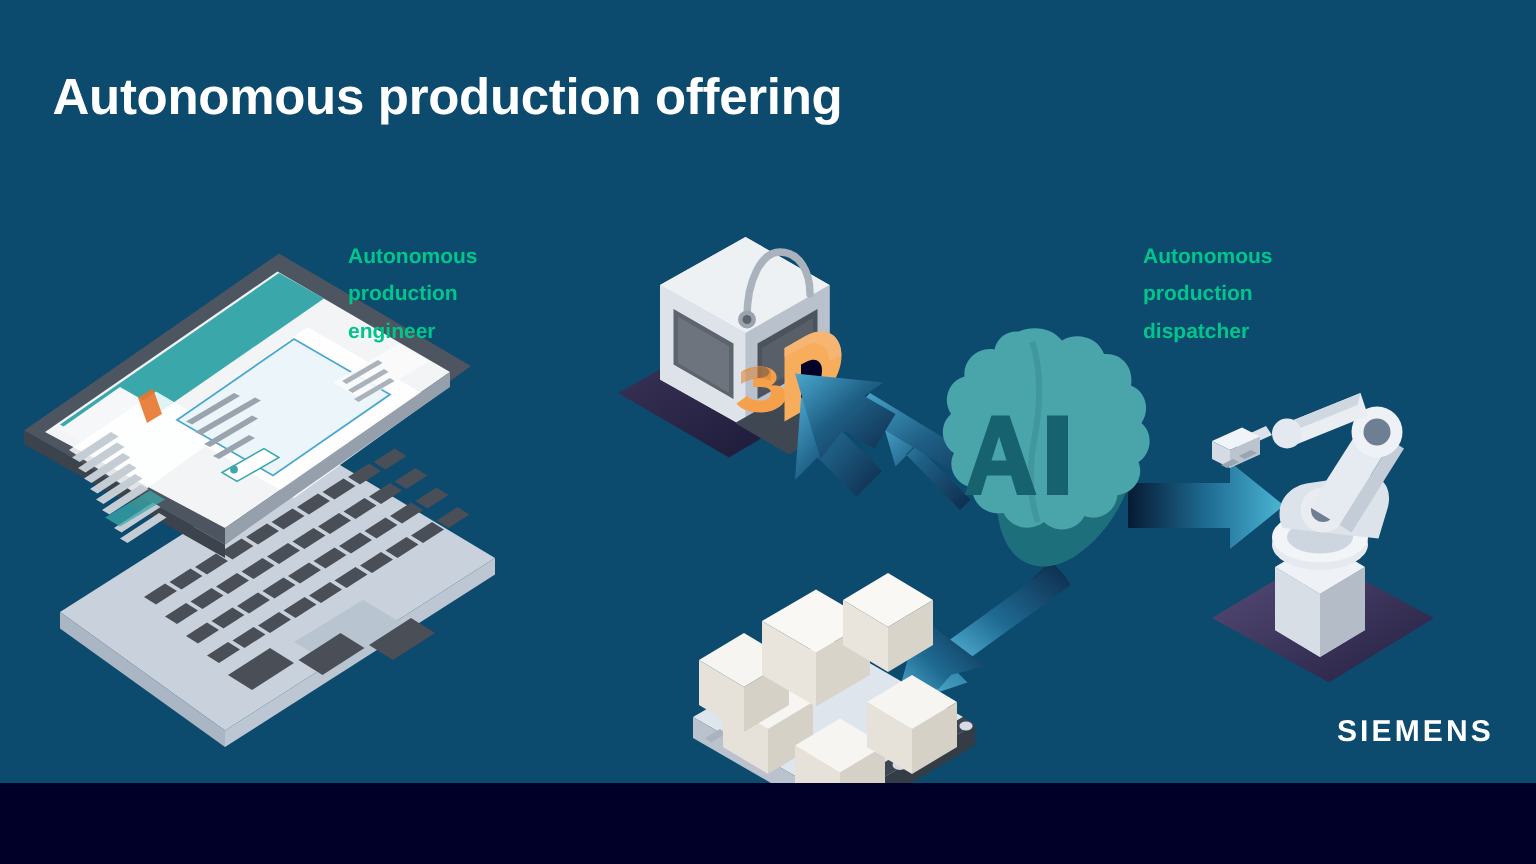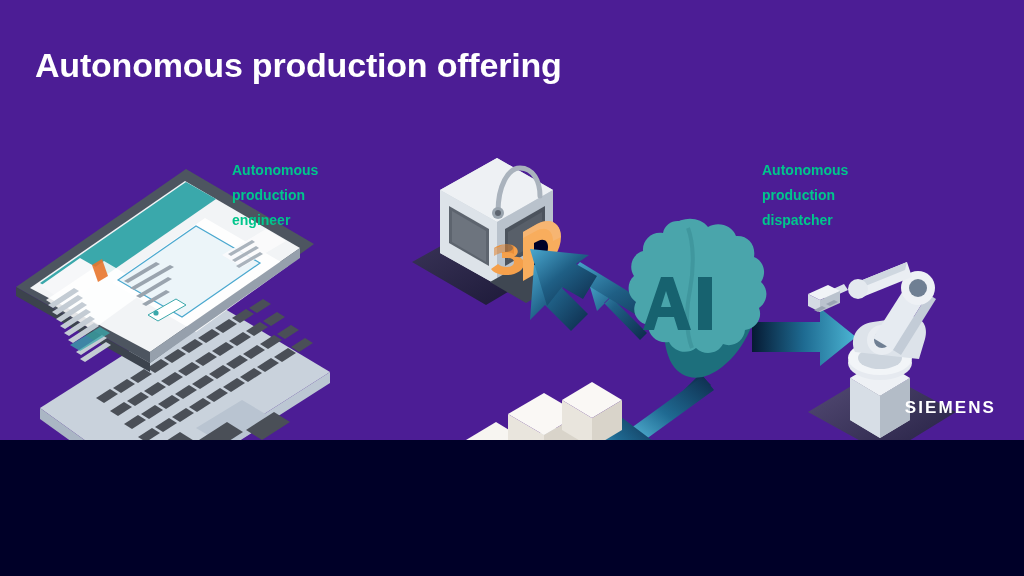--- a/index.html
+++ b/index.html
@@ -7,22 +7,22 @@
     margin: 0;
     padding: 0;
     background: #000028;
   }
   body {
     font-family: "Liberation Sans", sans-serif;
   }
   #slide {
     position: relative;
     width: 1024px;
-    height: 440px;
-    background: #4c1d95;
+    height: 522px;
+    background: #0c4a6e;
     overflow: hidden;
   }
 
   
   .slide-title {
     position: absolute;
     left: 35px;
     top: 46px;
     font-size: 34px;
     font-weight: bold;
@@ -41,21 +41,21 @@
     white-space: pre-line;
   }
   .role-label.engineer { left: 232px; top: 158px; }
   .role-label.dispatcher { left: 762px; top: 158px; }
 
   
   .siemens-logo {
     position: absolute;
     right: 28px;
     bottom: 22px;
-    font-size: 17px;
+    font-size: 20px;
     font-weight: bold;
     letter-spacing: 2.1px;
     color: #ffffff;
   }
 
   
   .art {
     position: absolute;
     left: 0;
     top: 0;

